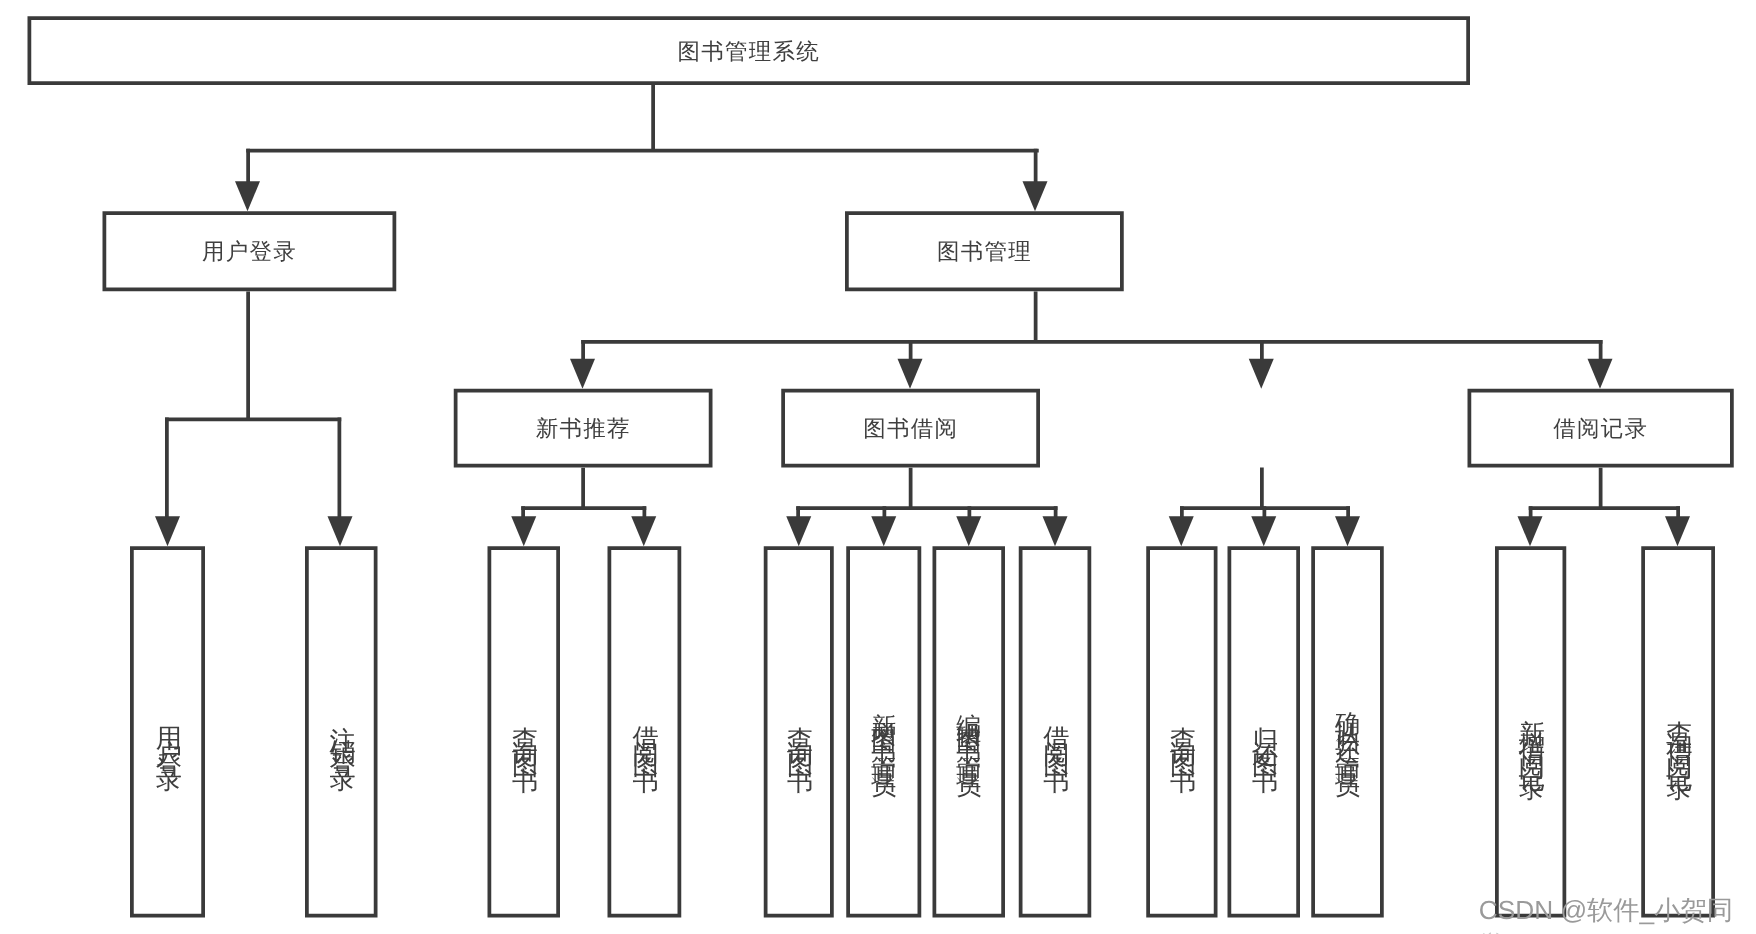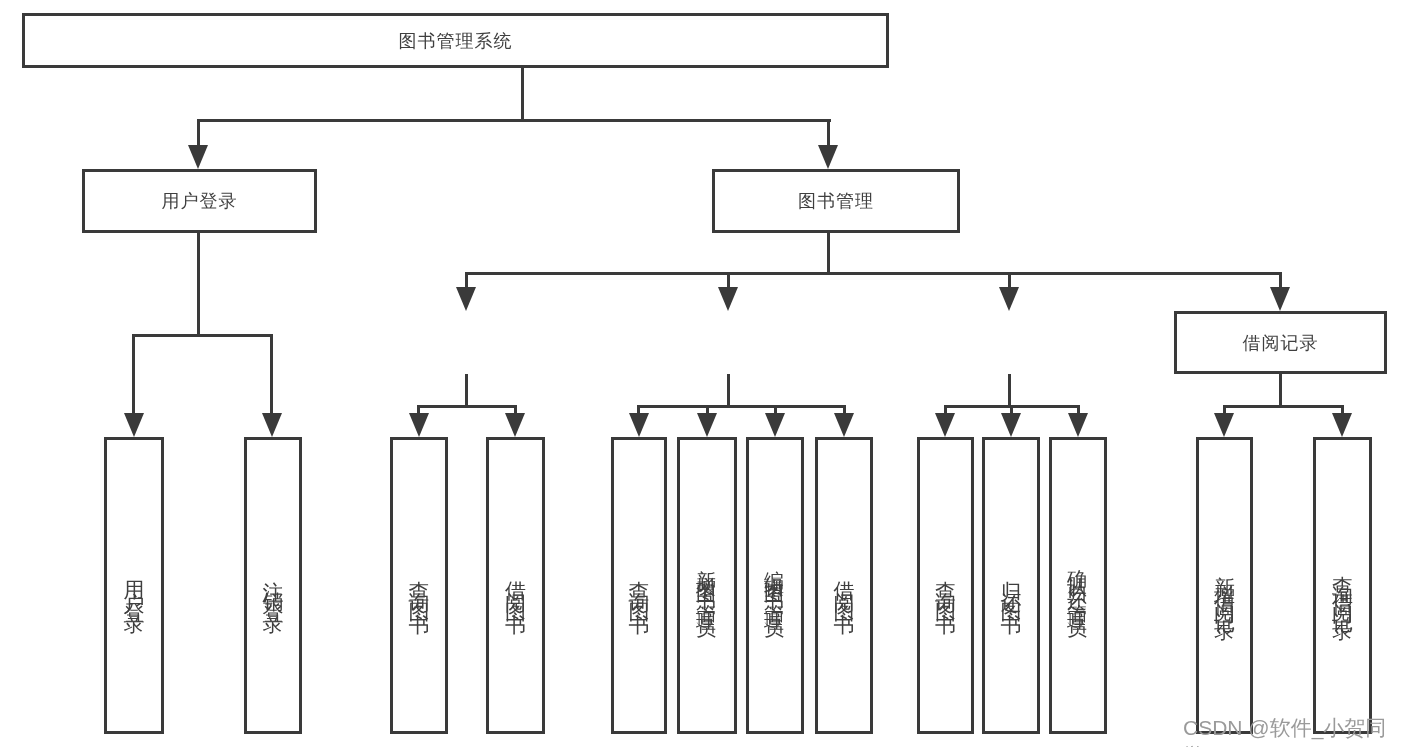--- a/index.html
+++ b/index.html
@@ -27,50 +27,52 @@
     border-left:10px solid transparent; border-right:10px solid transparent;
     border-top:24px solid var(--line);
   }
   .watermark { position:absolute; left:1183px; top:714px; font-size:21px; color:var(--wm); z-index:5; }
 </style>
 </head>
 <body>
 
 <div class="canvas">
 
-  <div class="hbox" style="left:22px;top:13px;width:867px;height:55px">图书管理系统</div>
+  <div class="hbox" style="left:22px;top:13px;width:1154px;height:55px">图书管理系统</div>
 
   <div class="ln" style="left:521px;top:66px;width:3px;height:55px"></div>
   <div class="ln" style="left:197px;top:119px;width:634px;height:3px"></div>
   <div class="ln" style="left:197px;top:119px;width:3px;height:29px"></div>
   <div class="ar" style="left:188px;top:145px"></div>
   <div class="ln" style="left:827px;top:119px;width:3px;height:29px"></div>
   <div class="ar" style="left:818px;top:145px"></div>
 
   <div class="hbox" style="left:82px;top:169px;width:235px;height:64px">用户登录</div>
-  <div class="hbox" style="left:712px;top:169px;width:248px;height:64px">图书管理</div>
+  <div class="hbox" style="left:676px;top:169px;width:223px;height:64px">图书管理</div>
 
   <div class="ln" style="left:197px;top:233px;width:3px;height:103px"></div>
   <div class="ln" style="left:132px;top:334px;width:141px;height:3px"></div>
   <div class="ln" style="left:132px;top:334px;width:3px;height:80px"></div>
   <div class="ar" style="left:124px;top:413px"></div>
   <div class="ln" style="left:270px;top:334px;width:3px;height:80px"></div>
   <div class="ar" style="left:262px;top:413px"></div>
 
   <div class="ln" style="left:827px;top:233px;width:3px;height:41px"></div>
   <div class="ln" style="left:465px;top:272px;width:817px;height:3px"></div>
   <div class="ln" style="left:465px;top:272px;width:3px;height:17px"></div>
   <div class="ar" style="left:456px;top:287px"></div>
   <div class="ln" style="left:727px;top:272px;width:3px;height:17px"></div>
   <div class="ar" style="left:718px;top:287px"></div>
   <div class="ln" style="left:1008px;top:272px;width:3px;height:17px"></div>
   <div class="ar" style="left:999px;top:287px"></div>
   <div class="ln" style="left:1279px;top:272px;width:3px;height:17px"></div>
   <div class="ar" style="left:1270px;top:287px"></div>
 
+  <div class="hbox" style="left:363px;top:311px;width:207px;height:63px">新书推荐</div>
+  <div class="hbox" style="left:625px;top:311px;width:207px;height:63px">图书借阅</div>
   <div class="hbox" style="left:1174px;top:311px;width:213px;height:63px">借阅记录</div>
 
   <div class="ln" style="left:465px;top:374px;width:3px;height:33px"></div>
   <div class="ln" style="left:417px;top:405px;width:100px;height:3px"></div>
   <div class="ln" style="left:417px;top:405px;width:3px;height:9px"></div>
   <div class="ar" style="left:409px;top:413px"></div>
   <div class="ln" style="left:514px;top:405px;width:3px;height:9px"></div>
   <div class="ar" style="left:505px;top:413px"></div>
 
   <div class="ln" style="left:727px;top:374px;width:3px;height:33px"></div>

